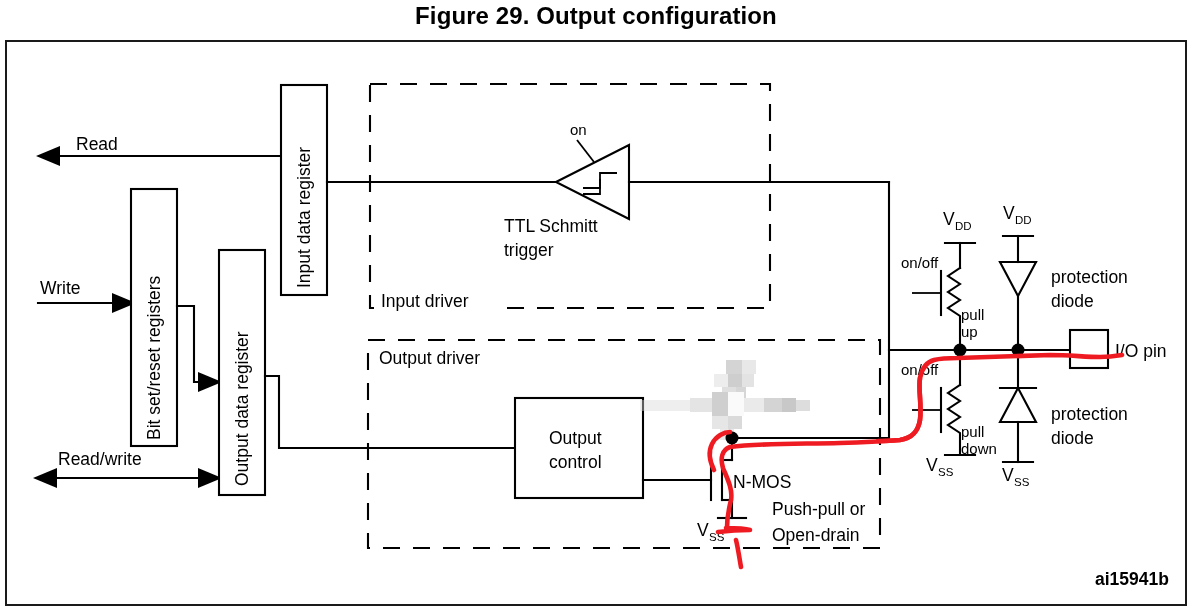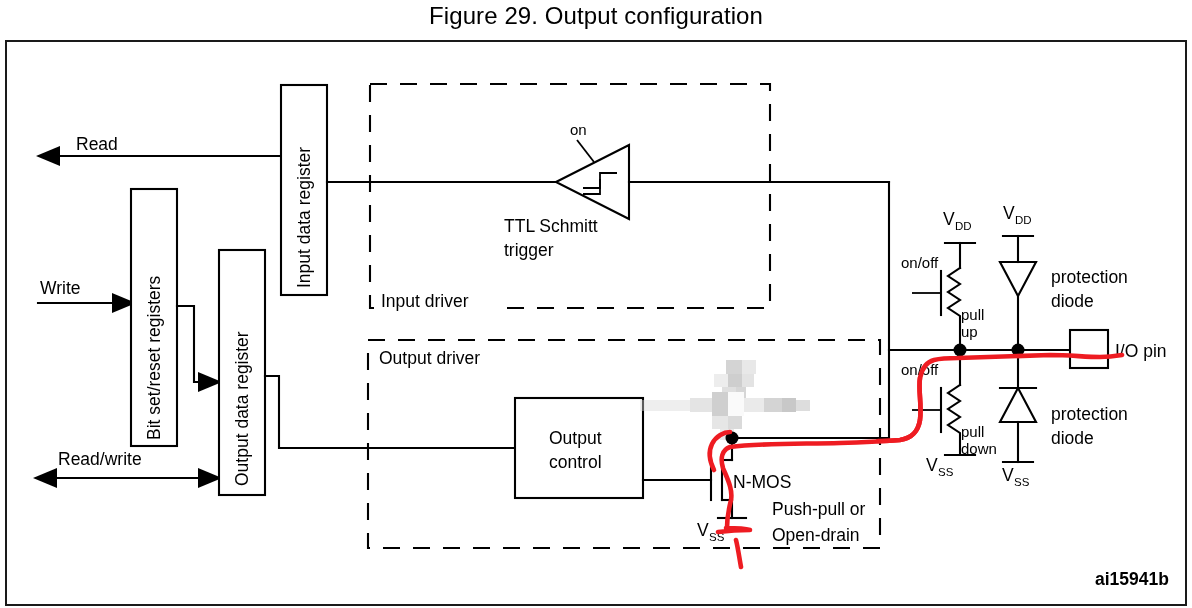--- a/index.html
+++ b/index.html
@@ -4,21 +4,21 @@
 <style>
   html,body{margin:0;padding:0;background:#ffffff;}
   body{
     width:1192px;height:608px;overflow:hidden;
     font-family:"Liberation Sans","DejaVu Sans",sans-serif;
     color:#000;
   }
   #root{position:relative;width:1192px;height:608px;}
   .fig-title{
     position:absolute;left:0;top:2px;width:1192px;
-    text-align:center;font-size:24px;font-weight:normal;
+    text-align:center;font-size:24px;font-weight:bold;
     letter-spacing:.1px;
   }
   svg#diagram{position:absolute;left:0;top:0;width:1192px;height:608px;}
   text{font-family:"Liberation Sans","DejaVu Sans",sans-serif;fill:#000;}
   .lbl{font-size:17.5px;}
   .lbl-sm{font-size:15px;}
   .sub{font-size:11.5px;}
   .wire{stroke:#000;stroke-width:2.1;fill:none;stroke-linecap:square;}
   .wire-thin{stroke:#000;stroke-width:1.8;fill:none;}
   .box{fill:#ffffff;stroke:#000;stroke-width:2.1;}

